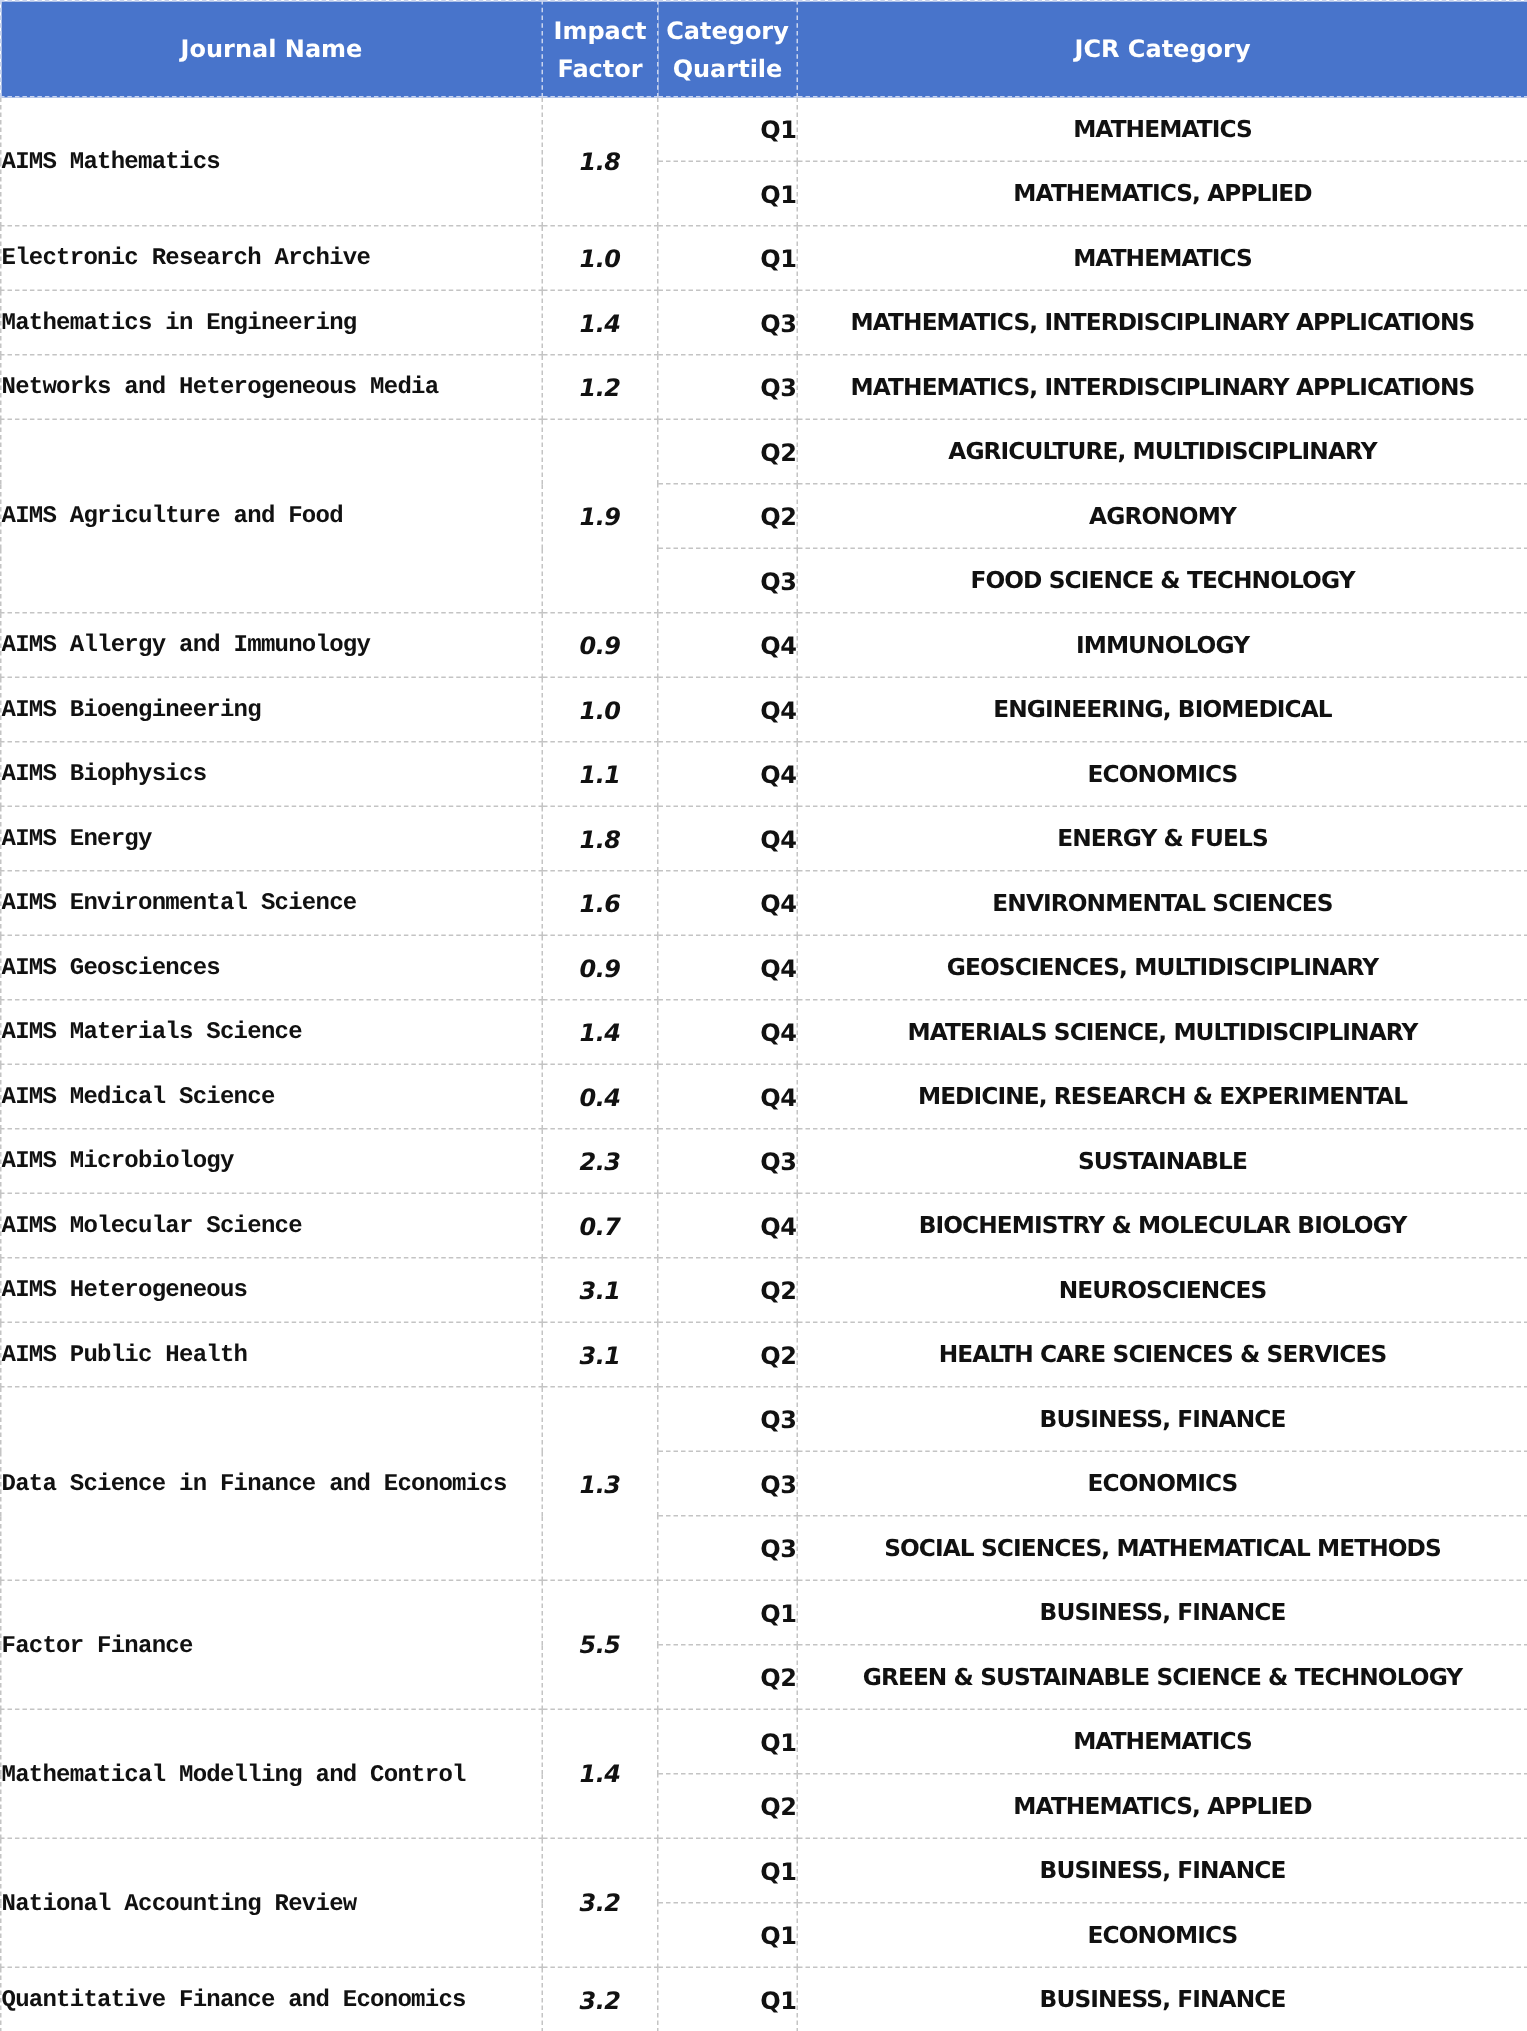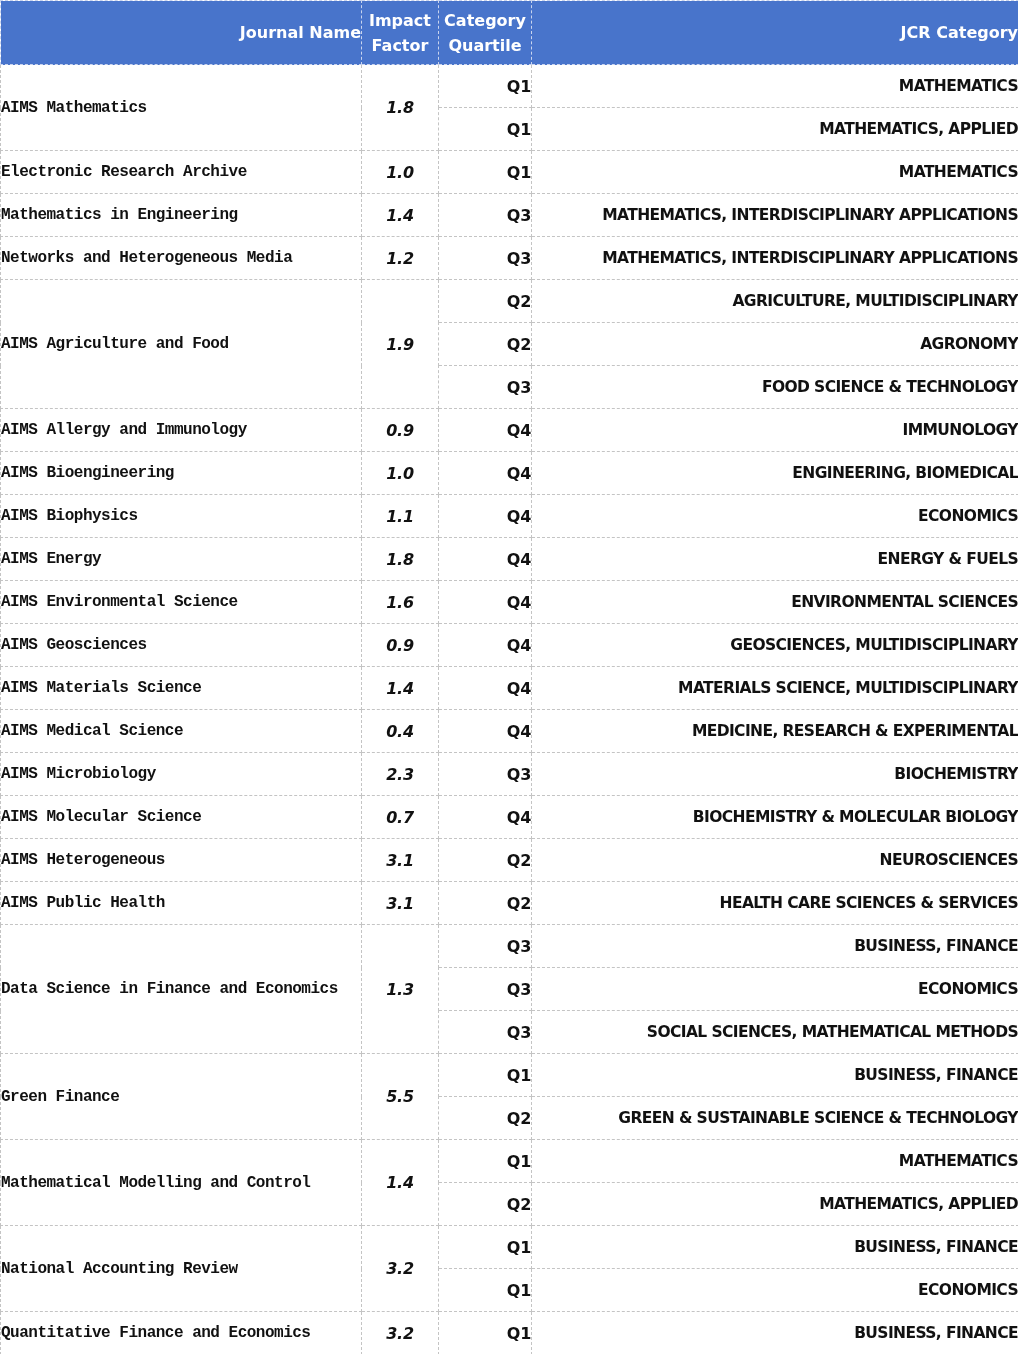--- a/index.html
+++ b/index.html
@@ -22,31 +22,31 @@
   }
   table.jt thead th {
     background: #4874cb;
     color: #ffffff;
     height: 64px;
     font-size: 16px;
     line-height: 25px;
     font-weight: bold;
     border-color: #c9d4ee;
   }
-  th.h-left { text-align: right; padding-left: 24px; }
+  th.h-left { text-align: center; padding-left: 24px; }
   th.h-center { text-align: center; margin-left: 32px; }
   table.jt tbody td {
     height: 43px;
     font-size: 16px;
     letter-spacing: -0.3px;
   }
   td.name { text-align: left; padding-left: 24px; white-space: nowrap; overflow: hidden; letter-spacing: -0.5px !important; font-family: Liberation Mono, monospace; }
   td.if { text-align: center; font-style: italic; }
   td.q { text-align: right; }
-  td.cat { text-align: right; padding-left: 24px; white-space: nowrap; overflow: hidden; letter-spacing: -0.6px !important; font-size: 15.5px !important; margin-left: 33px; }
+  td.cat { text-align: center; padding-left: 24px; white-space: nowrap; overflow: hidden; letter-spacing: -0.6px !important; font-size: 15.5px !important; margin-left: 33px; }
 </style>
 </head>
 <body>
 
 <table class="jt">
   <colgroup>
     <col class="c1">
       <col class="c2">
       <col class="c3">
       <col class="c4">
@@ -153,21 +153,21 @@
       <tr>
         <td class="name" rowspan="1">AIMS Medical Science</td>
         <td class="if" rowspan="1">0.4</td>
         <td class="q">Q4</td>
         <td class="cat">MEDICINE, RESEARCH &amp; EXPERIMENTAL</td>
       </tr>
       <tr>
         <td class="name" rowspan="1">AIMS Microbiology</td>
         <td class="if" rowspan="1">2.3</td>
         <td class="q">Q3</td>
-        <td class="cat">BIOCHEMISTRY</td>
+        <td class="cat">SUSTAINABLE</td>
       </tr>
       <tr>
         <td class="name" rowspan="1">AIMS Molecular Science</td>
         <td class="if" rowspan="1">0.7</td>
         <td class="q">Q4</td>
         <td class="cat">BIOCHEMISTRY &amp; MOLECULAR BIOLOGY</td>
       </tr>
       <tr>
         <td class="name" rowspan="1">AIMS Heterogeneous</td>
         <td class="if" rowspan="1">3.1</td>
@@ -188,21 +188,21 @@
       </tr>
       <tr>
         <td class="q">Q3</td>
         <td class="cat">ECONOMICS</td>
       </tr>
       <tr>
         <td class="q">Q3</td>
         <td class="cat">SOCIAL SCIENCES, MATHEMATICAL METHODS</td>
       </tr>
       <tr>
-        <td class="name" rowspan="2">Green Finance</td>
+        <td class="name" rowspan="2">Factor Finance</td>
         <td class="if" rowspan="2">5.5</td>
         <td class="q">Q1</td>
         <td class="cat">BUSINESS, FINANCE</td>
       </tr>
       <tr>
         <td class="q">Q2</td>
         <td class="cat">GREEN &amp; SUSTAINABLE SCIENCE &amp; TECHNOLOGY</td>
       </tr>
       <tr>
         <td class="name" rowspan="2">Mathematical Modelling and Control</td>

